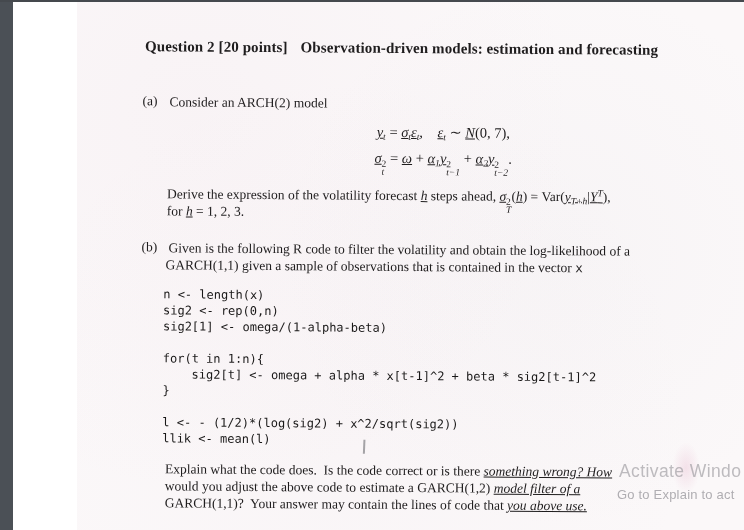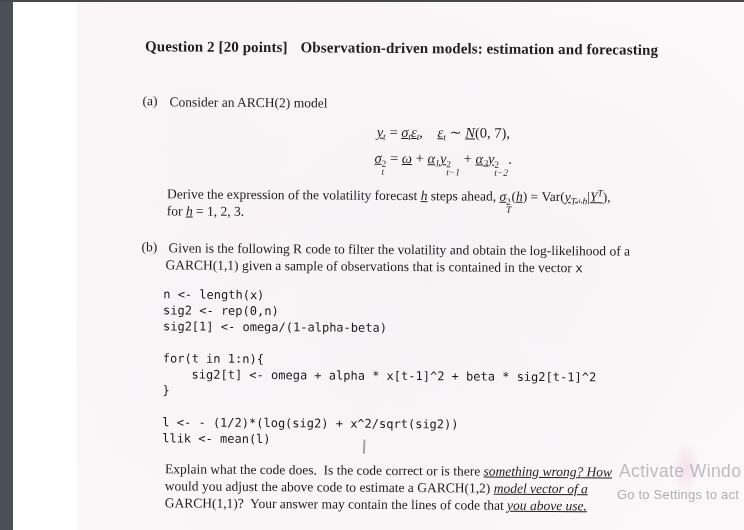--- a/index.html
+++ b/index.html
@@ -81,24 +81,24 @@
         <div class="code-line"></div>
         <div class="code-line">for(t in 1:n){</div>
         <div class="code-line">    sig2[t] &lt;- omega + alpha * x[t-1]^2 + beta * sig2[t-1]^2</div>
         <div class="code-line">}</div>
         <div class="code-line"></div>
         <div class="code-line">l &lt;- - (1/2)*(log(sig2) + x^2/sqrt(sig2))</div>
         <div class="code-line">llik &lt;- mean(l)</div>
       </div>
 
     <div class="para mathline" style="left:91px;top:460px;width:540px;"><span class="r">Explain what the code does.  Is the code correct or is there </span><span class="r it">something wrong? How</span></div>
-    <div class="para mathline" style="left:91px;top:477px;width:540px;"><span class="r">would you adjust the above code to estimate a GARCH(1,2) </span><span class="r it">model vector of a</span></div>
+    <div class="para mathline" style="left:91px;top:477px;width:540px;"><span class="r">would you adjust the above code to estimate a GARCH(1,2) </span><span class="r it">model filter of a</span></div>
     <div class="para mathline" style="left:91px;top:494px;width:540px;"><span class="r">GARCH(1,1)?  Your answer may contain the lines of code that </span><span class="r it">you above use.</span></div>
 
     <div class="pen-mark"></div>
     <div class="smudge"></div>
   </div>
 </div>
 
 <div class="top-line"></div>
 
 <div class="wm wm1">Activate Windo</div>
-<div class="wm wm2">Go to Settings to act</div>
+<div class="wm wm2">Go to Explain to act</div>
 
 </body></html>

